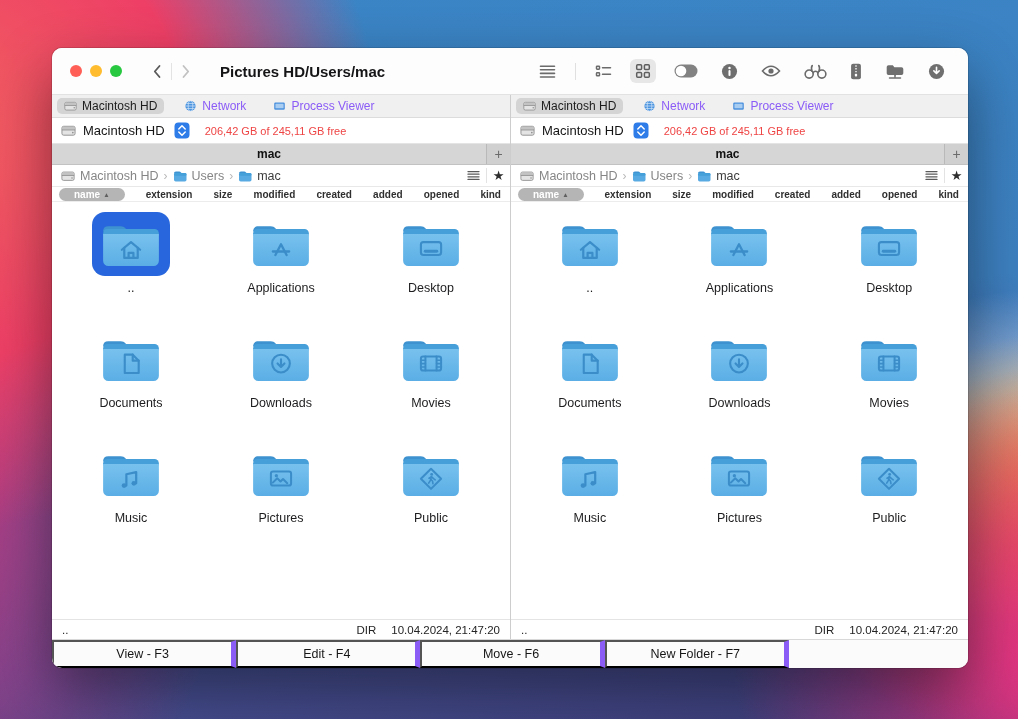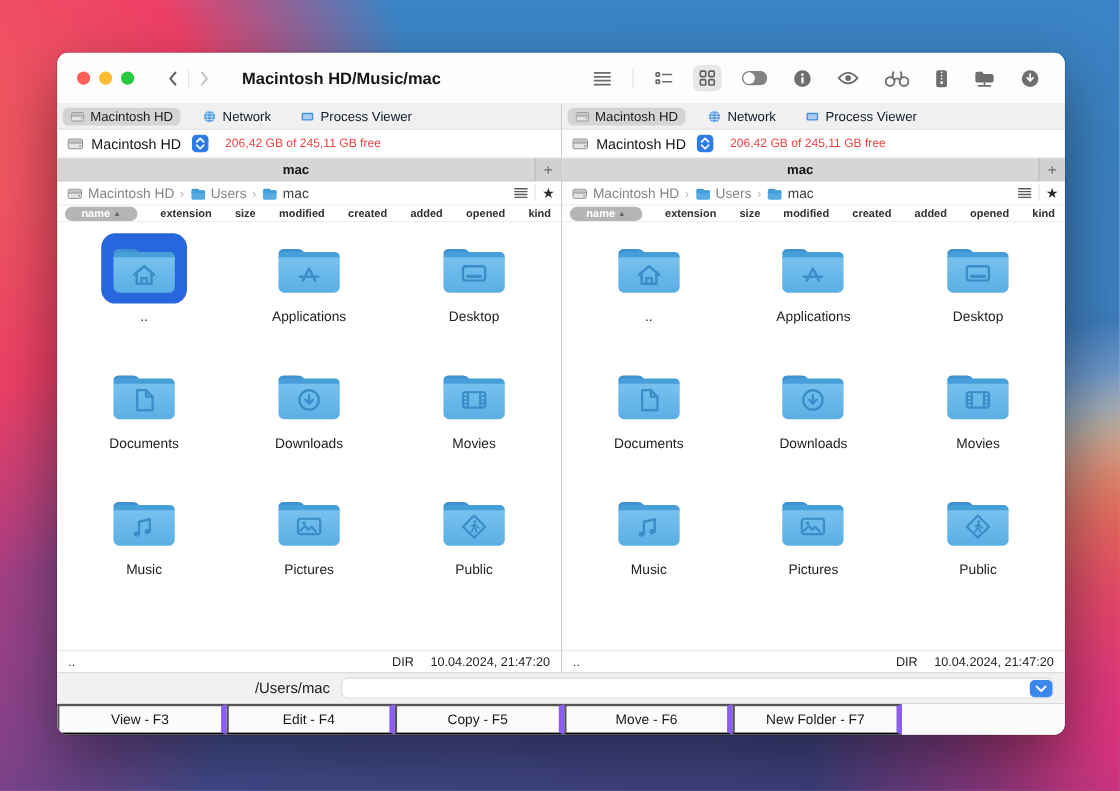--- a/index.html
+++ b/index.html
@@ -33,21 +33,21 @@
   .toolbar { margin-left:auto; display:flex; align-items:center; gap:13px; }
   .toolbar .vsep { width:1px; height:17px; background:#e0e0e0; margin:0 1px; }
   .tool { display:flex; align-items:center; justify-content:center; padding:4px 5px; border-radius:6px; }
   .tool.active { background:#e7e7e7; }
   .tool svg { display:block; }
   
   .panes { flex:1; display:flex; min-height:0; border-top:1px solid #e2e2e2; }
   .pane { width:50%; min-width:0; display:flex; flex-direction:column; }
   .pane + .pane { border-left:1px solid #cdcdcd; }
   .tabbar { height:23px; flex:0 0 23px; background:#f0f0f1; border-bottom:1px solid #dcdcdc; display:flex; align-items:center; gap:13px; padding:0 5px; }
-  .tab { display:flex; align-items:center; gap:5px; padding:1px 7px; border-radius:5px; font-size:12px; color:#0f172a; }
+  .tab { display:flex; align-items:center; gap:5px; padding:1px 7px; border-radius:5px; font-size:12px; color:#8b5cf6; }
   .tab.active { background:#d4d4d4; color:#1c1c1c; }
   .tab svg { width:13px; height:12px; }
   .volrow { height:26px; flex:0 0 26px; background:#fff; border-bottom:1px solid #e4e4e4; display:flex; align-items:center; gap:7px; padding:0 9px; }
   .volrow svg.drive { width:15px; height:13px; }
   .vol-name { font-size:13px; color:#141414; }
   .stepper { width:16px; height:17px; display:block; margin-left:2px; }
   .vol-free { font-size:11px; color:#ef4444; margin-left:8px; white-space:nowrap; overflow:hidden; }
   .tabstrip { height:21px; flex:0 0 21px; background:#d6d6d6; border-bottom:1px solid #c2c2c2; display:flex; align-items:stretch; }
   .folder-tab { flex:1; display:flex; align-items:center; justify-content:center; font-size:12px; font-weight:700; color:#121212; }
   .add-cell { width:24px; border-left:1px solid #b9b9b9; background:#d0d0d0; display:flex; align-items:center; justify-content:center; font-size:14px; color:#6b6b6b; }
@@ -209,21 +209,21 @@
             <path d="M7.5 2 L2.8 7.5 L7.5 13" fill="none" stroke="#5b5b5b" stroke-width="1.8" stroke-linecap="round" stroke-linejoin="round"></path>
           </svg>
         </span>
       <span class="vsep"></span>
       <span>
           <svg width="10" height="15" viewBox="0 0 10 15">
             <path d="M2.5 2 L7.2 7.5 L2.5 13" fill="none" stroke="#c2c2c2" stroke-width="1.8" stroke-linecap="round" stroke-linejoin="round"></path>
           </svg>
         </span>
     </div>
-    <div class="win-title">Macintosh HD/Music/mac</div>
+    <div class="win-title">Pictures HD/Users/mac</div>
     <div class="toolbar">
       <span class="tool">
           <svg width="17" height="15" viewBox="0 0 17 15">
             <path d="M1.5 2.2 h14 M1.5 5.8 h14 M1.5 9.4 h14 M1.5 13 h14" stroke="#6b6b6b" stroke-width="1.6" stroke-linecap="round"></path>
           </svg>
         </span>
       <span class="vsep"></span>
       <span class="tool">
           <svg width="17" height="14" viewBox="0 0 17 14">
             <g stroke="#6b6b6b" stroke-width="1.5" fill="none">
@@ -702,39 +702,26 @@
   <div class="statusrow">
     <span class="status-name">..</span>
     <span class="status-right">
       <span>DIR</span>
       <span>10.04.2024, 21:47:20</span>
     </span>
   </div>
 </div>
     </div>
 
-  <div class="pathbar">
-    <div class="path-label">/Users/mac</div>
-    <div class="path-input-wrap">
-      <input class="path-input" type="text" value="" style="">
-      <button class="path-drop">
-          <svg width="21" height="16" viewBox="0 0 21 16">
-            <rect x="0" y="0" width="21" height="16" rx="5" fill="#3a87ee"></rect>
-            <path d="M6.5 6.2 l4 4 4-4" fill="none" stroke="#fff" stroke-width="1.9" stroke-linecap="round" stroke-linejoin="round"></path>
-          </svg>
-        </button>
-    </div>
-  </div>
 
   <div class="fnbar">
   <button class="fn-btn">View - F3</button>
 
   <button class="fn-btn">Edit - F4</button>
 
-  <button class="fn-btn">Copy - F5</button>
 
   <button class="fn-btn">Move - F6</button>
 
   <button class="fn-btn">New Folder - F7</button>
 
   <button class="fn-btn">Delete - F8</button>
 </div>
 </div>
 
 </body></html>

